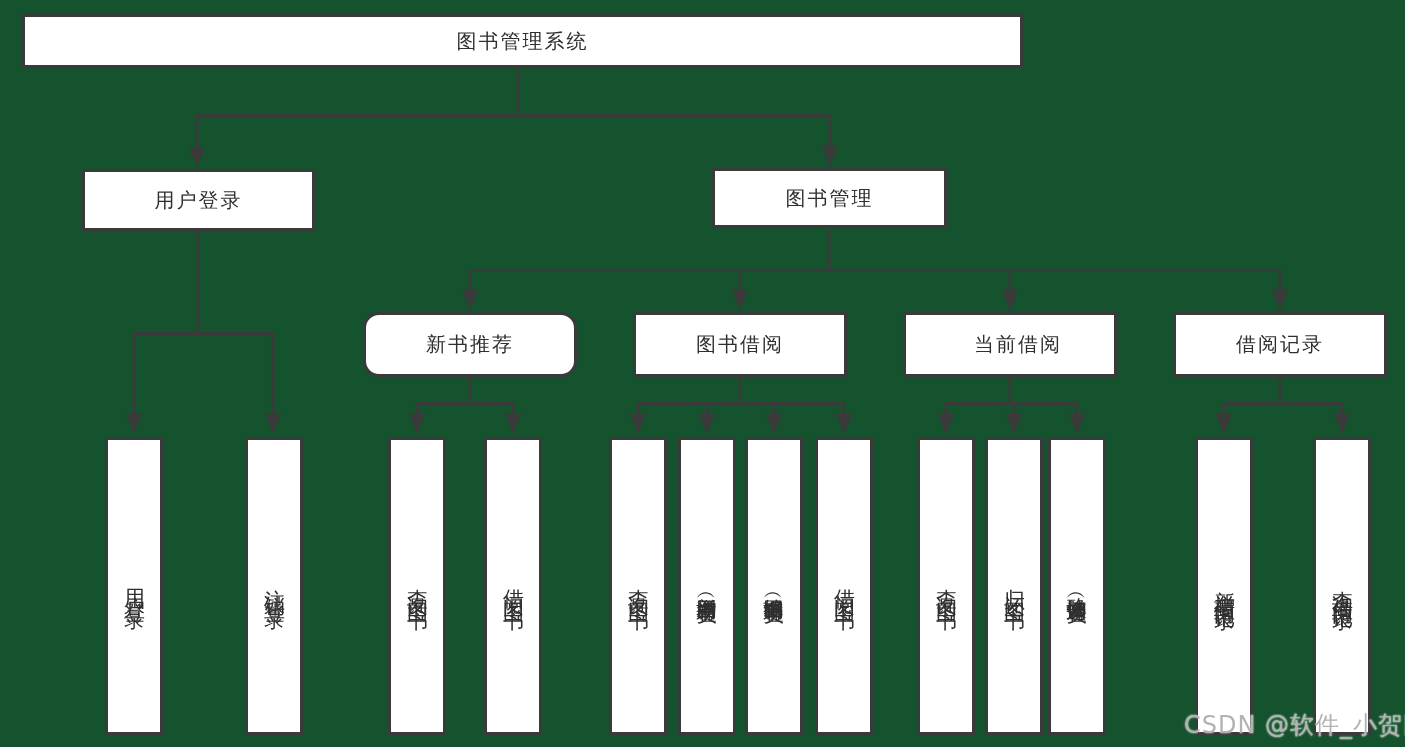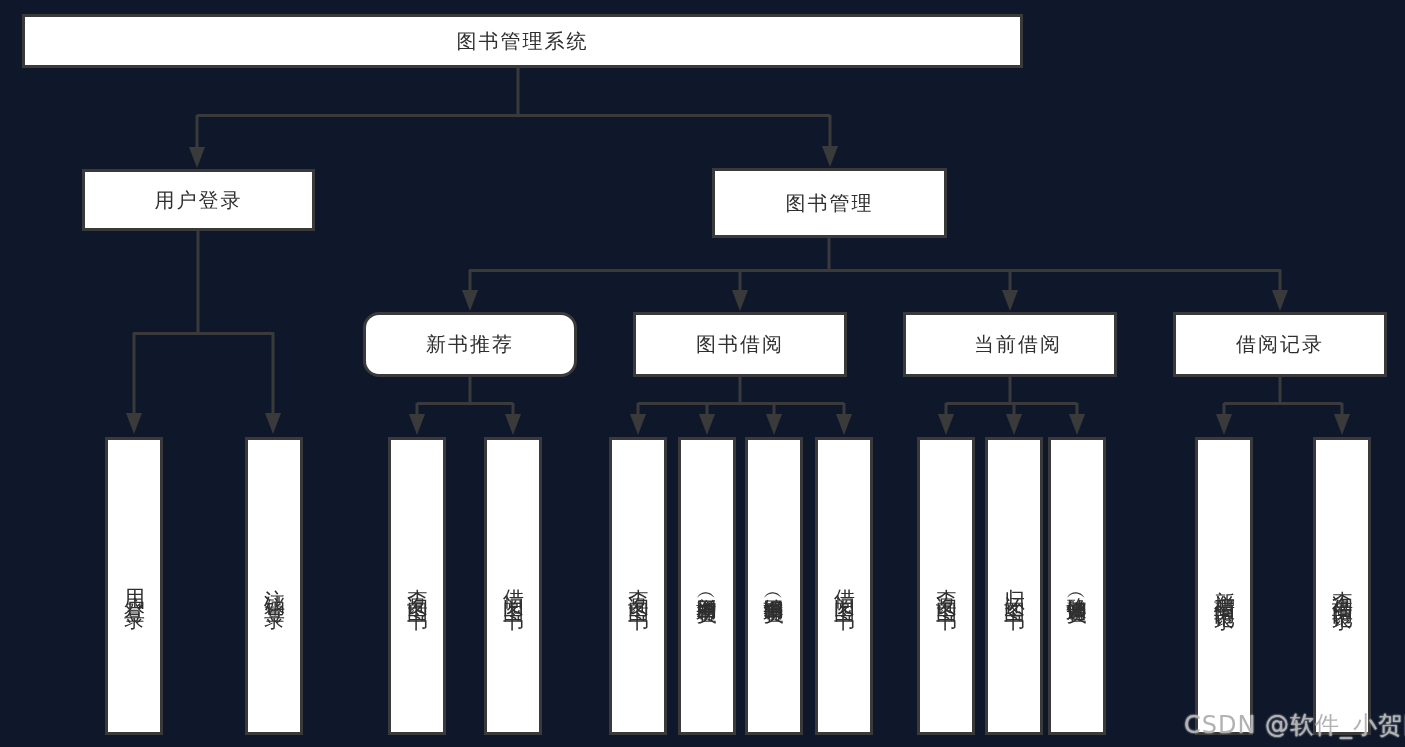--- a/index.html
+++ b/index.html
@@ -1,23 +1,23 @@
 <!DOCTYPE html>
 <html><head>
 <meta charset="utf-8">
 <style>
   html,body{margin:0;padding:0;background:#ffffff;}
   body{font-family:"DejaVu Sans","Liberation Sans",sans-serif;}
-  .canvas{position:relative;width:1405px;height:747px;background:#0f172a;overflow:hidden;}
+  .canvas{position:relative;width:1405px;height:747px;background:#14532d;overflow:hidden;}
   .box{position:absolute;box-sizing:border-box;border:3px solid #3a3a3a;background:#ffffff;
        display:flex;align-items:center;justify-content:center;color:#2f2f2f;}
   .hbox span{font-size:20px;letter-spacing:2px;white-space:nowrap;}
   .root{left:22px;top:14px;width:1001px;height:54px;}
   .n-user-login{left:82px;top:169px;width:233px;height:62px;}
-  .n-book-mgmt{left:712px;top:168px;width:235px;height:70px;}
+  .n-book-mgmt{left:712px;top:168px;width:235px;height:60px;}
   .mid{top:312px;width:214px;height:65px;}
   .m1{left:363px;border-radius:16px;} .m2{left:633px;align-items:center;} .m3{left:903px;padding-left:16px;} .m4{left:1173px;}
   .leaf{top:437px;width:58px;height:298px;}
   .leaf span{writing-mode:vertical-rl;text-orientation:mixed;font-size:21px;
              letter-spacing:7px;line-height:1;white-space:nowrap;}
   .leaf span.med{letter-spacing:4px;}
   .leaf span.long{letter-spacing:1px;font-size:20px;}
   .l1{left:105px;} .l2{left:245px;}
   .l3{left:388px;} .l4{left:484px;}
   .l5{left:609px;} .l6{left:678px;} .l7{left:745px;} .l8{left:815px;}

